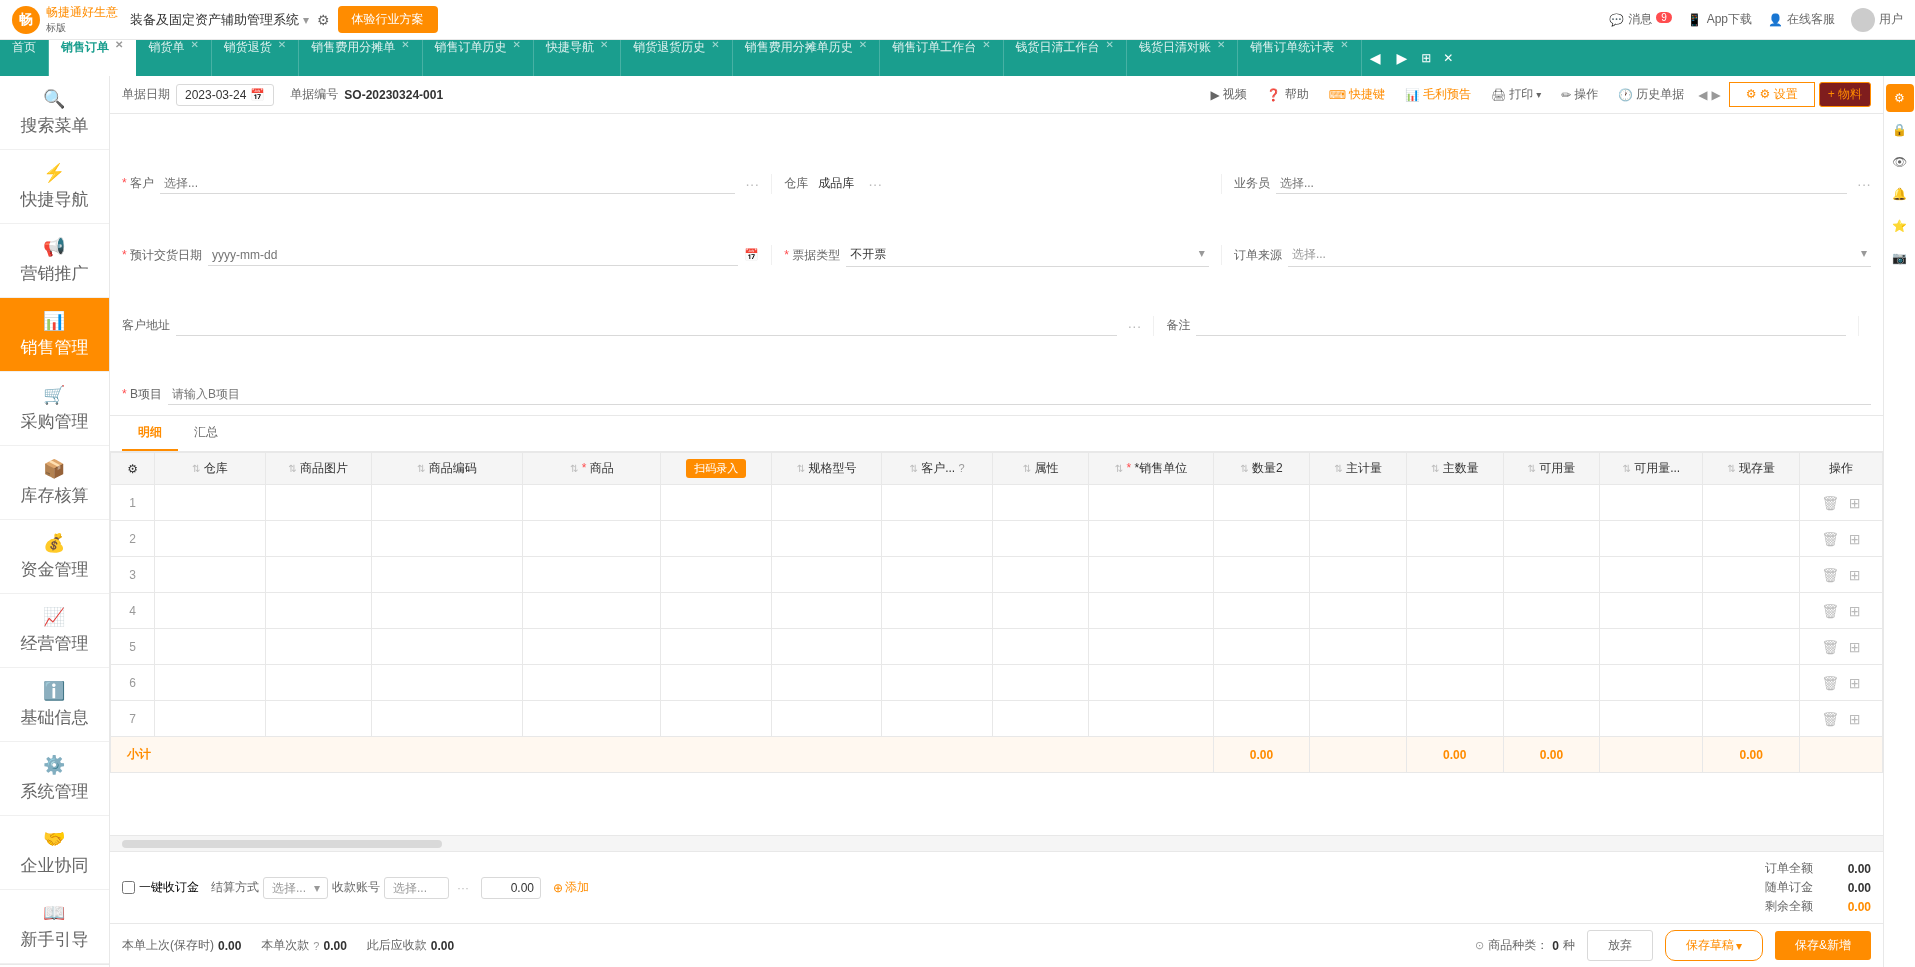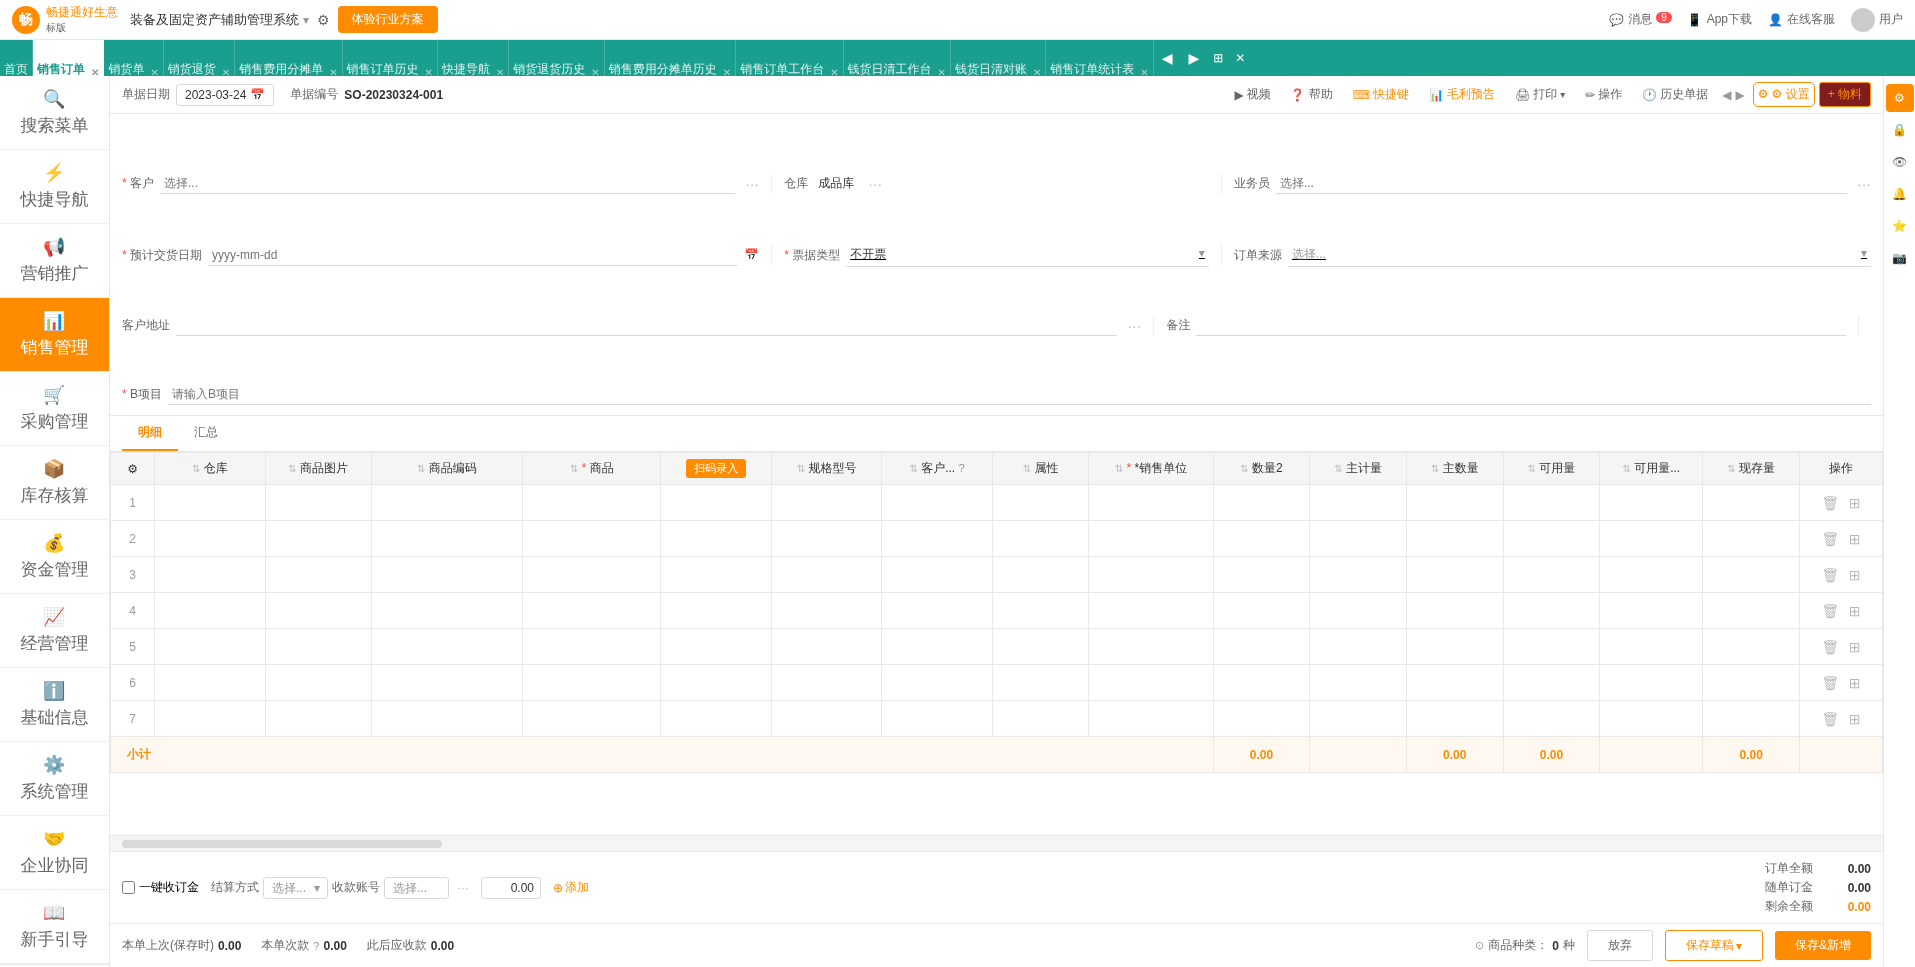--- a/index.html
+++ b/index.html
@@ -33,23 +33,23 @@
     .tab-bar {
       height: 36px;
       background: #1a9e8e;
       display: flex;
       align-items: center;
       padding: 0 0;
       overflow: hidden;
     }
     .tab-item {
       height: 39px;
-      padding: 0 4px;
+      padding: 0 12px;
       display: flex;
-      align-items: flex-end;
+      align-items: flex-start;
       color: rgba(255,255,255,0.85);
       cursor: pointer;
       white-space: nowrap;
       border-right: 1px solid rgba(255,255,255,0.2);
       font-size: 12px;
       gap: 4px;
     }
     .tab-item.active {
       background: #fff;
       color: #1a9e8e;
@@ -122,21 +122,21 @@
       flex: 1;
       border: none;
       border-bottom: 1px solid #d9d9d9;
       padding: 3px 4px;
       color: #999;
       outline: none;
       background: transparent;
       min-width: 0;
     }
     .dots-btn { color: #bbb; cursor: pointer; font-size: 14px; margin-left: 4px; }
-    .select-input { display: flex; align-items: flex-start; gap: 4px; border: none; border-bottom: 1px solid #d9d9d9; padding: 3px 4px; cursor: pointer; flex: 1; text-decoration: underline; }
+    .select-input { display: flex; align-items: flex-start; gap: 4px; border: none; border-bottom: 1px solid #d9d9d9; padding: 3px 4px; cursor: pointer; flex: 1; }
     .select-value { color: #333; }
     .select-arrow { color: #999; margin-left: auto; }
     .calendar-icon { color: #bbb; cursor: pointer; }
     .divider-v { width: 1px; background: #f0f0f0; height: 20px; margin: 0 12px; }
 
     
     .detail-tabs { display: flex; align-items: center; padding: 0 12px; background: #fff; border-bottom: 1px solid #e8e8e8; flex-shrink: 0; }
     .detail-tab { padding: 8px 16px; cursor: pointer; color: #666; border-bottom: 2px solid transparent; }
     .detail-tab.active { color: #ff8c00; border-bottom-color: #ff8c00; font-weight: bold; }
 
@@ -206,21 +206,21 @@
     .footer-left { display: flex; align-items: center; gap: 20px; }
     .footer-stat { display: flex; align-items: center; gap: 4px; color: #666; }
     .footer-stat-val { color: #333; font-weight: bold; }
     .footer-right { display: flex; align-items: center; gap: 12px; }
     .order-total-area { display: flex; flex-direction: column; align-items: flex-start; gap: 2px; }
     .order-total-row { display: flex; align-items: center; gap: 8px; }
     .order-total-label { color: #666; }
     .order-total-val { color: #333; font-weight: bold; min-width: 50px; text-align: right; }
     .order-total-val.orange { color: #ff8c00; }
     .btn-discard { border: 1px solid #d9d9d9; background: #fff; color: #666; padding: 6px 20px; border-radius: 3px; cursor: pointer; }
-    .btn-save-draft { border: 1px solid #ff8c00; background: #fff; color: #ff8c00; padding: 6px 20px; border-radius: 3px; cursor: pointer; display: flex; align-items: center; gap: 2px; }
+    .btn-save-draft { border: 1px solid #ff8c00; background: #fff; color: #ff8c00; padding: 6px 20px; border-radius: 10px; cursor: pointer; display: flex; align-items: center; gap: 2px; }
     .btn-save-new { background: #ff8c00; color: #fff; border: none; padding: 6px 20px; border-radius: 3px; cursor: pointer; }
 
     
     .right-panel {
       width: 32px;
       background: #fff;
       border-left: 1px solid #e8e8e8;
       display: flex;
       flex-direction: column;
       align-items: center;
@@ -441,21 +441,21 @@
         </div>
         <div class="toolbar-btn">
           <span>🕐</span>
           <span>历史单据</span>
         </div>
         <div style="display:flex;align-items:center;gap:4px;">
           <span style="cursor:pointer;color:#999;">◀</span>
           <span style="cursor:pointer;color:#999;">▶</span>
         </div>
         <div style="display:flex;gap:4px;">
-          <button style="border:1px solid #ff8c00;color:#ff8c00;background:#fff;padding:3px 4px;border-radius:5px;cursor:pointer;font-size:11px;">
+          <button style="border:1px solid #ff8c00;color:#ff8c00;background:#fff;padding:3px 16px;border-radius:0;cursor:pointer;font-size:11px;">
             <span>⚙</span>
             <span>⚙ 设置</span>
           </button>
           <button style="border:1px solid #ff8c00;color:#ff8c00;background:#7f1d1d;padding:3px 8px;border-radius:3px;cursor:pointer;font-size:11px;">
             <span>+ 物料</span>
           </button>
         </div>
       </div>
     </div>
 

